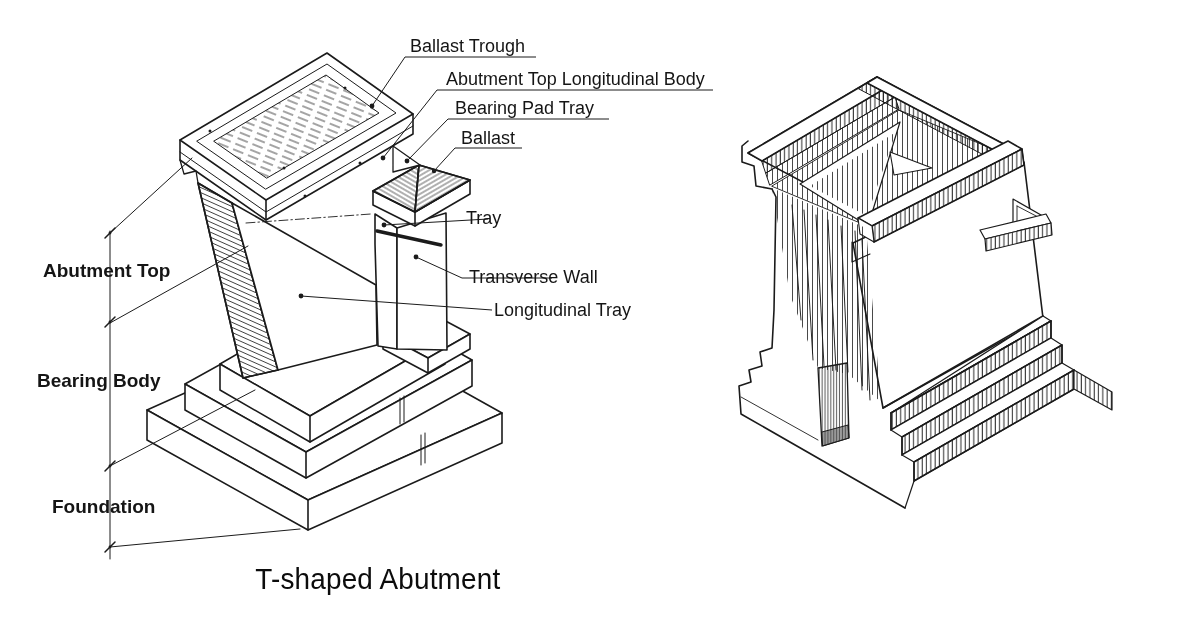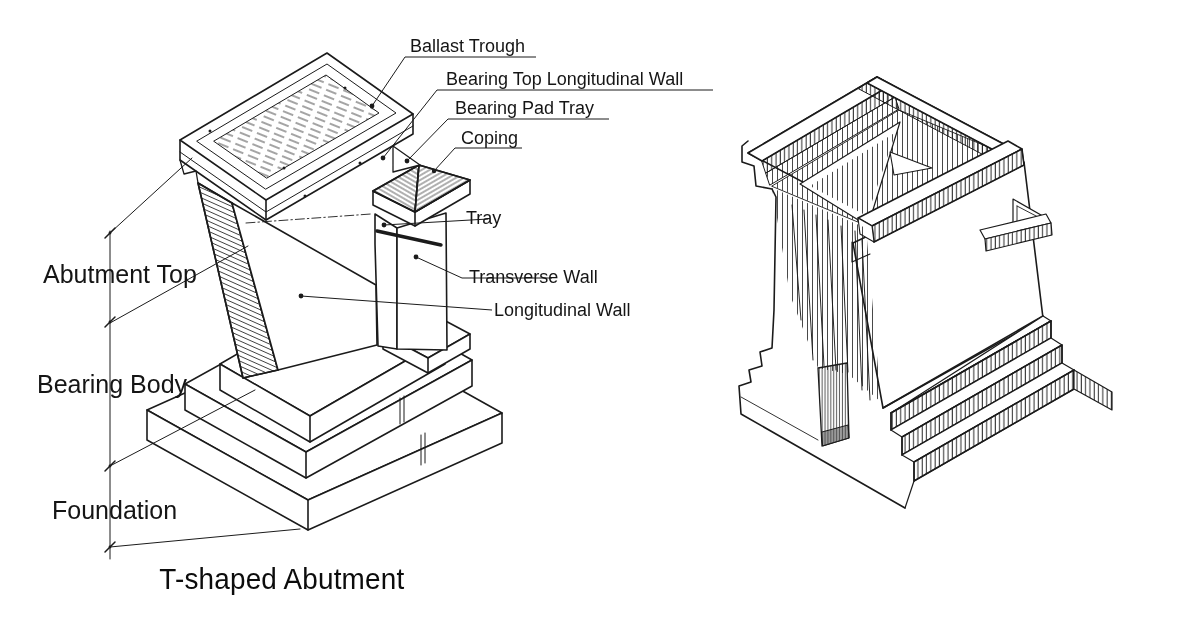--- a/index.html
+++ b/index.html
@@ -1,21 +1,21 @@
 <!DOCTYPE html>
 <html><head>
 <meta charset="utf-8">
 <style>
   html,body{margin:0;padding:0;background:#fff;}
   .canvas{position:relative;width:1189px;height:618px;background:#fff;overflow:hidden;
           font-family:"Liberation Sans", sans-serif;color:#111;}
   .canvas svg{position:absolute;left:0;top:0;}
   .lbl{position:absolute;font-size:18px;line-height:1.05;white-space:nowrap;color:#151515;}
-  .lbl.dim{font-size:25px;}
-  .caption{position:absolute;width:360px;text-align:left;font-size:30px;color:#0c0c0c;
+  .lbl.dim{font-size:19px;font-weight:bold;}
+  .caption{position:absolute;width:360px;text-align:right;font-size:30px;color:#0c0c0c;
            letter-spacing:0.2px;}
   .caption span{display:inline-block;transform:scaleX(0.93);transform-origin:center;}
 </style>
 </head>
 <body>
 
 <div class="canvas">
 
 <svg width="1189" height="618" viewBox="0 0 1189 618">
   <defs>
@@ -216,26 +216,26 @@
       <path d="M902,455 L1062,363 L1074,370 L914,462 Z" fill="#fff" stroke-width="1.2"></path>
       <path d="M914,462 L1074,370 L1074,389 L914,481 Z" fill="#fff"></path>
       <path d="M914,462 L1074,370 L1074,389 L914,481 Z" fill="url(#ticks)" stroke-width="1.2"></path>
       <path d="M1074,370 L1112,392 L1112,410 L1074,389 Z" fill="#fff" stroke-width="1.2"></path>
       <path d="M1074,370 L1112,392 L1112,410 L1074,389 Z" fill="url(#ticks)" stroke="none"></path>
     </g>
   </g>
 </svg>
 
 <div class="lbl" style="left:410px;top:37px">Ballast Trough</div>
-<div class="lbl" style="left:446px;top:70px">Bearing Top Longitudinal Wall</div>
+<div class="lbl" style="left:446px;top:70px">Abutment Top Longitudinal Body</div>
 <div class="lbl" style="left:455px;top:99px">Bearing Pad Tray</div>
-<div class="lbl" style="left:461px;top:129px">Coping</div>
+<div class="lbl" style="left:461px;top:129px">Ballast</div>
 <div class="lbl" style="left:466px;top:209px">Tray</div>
 <div class="lbl" style="left:469px;top:268px">Transverse Wall</div>
-<div class="lbl" style="left:494px;top:301px">Longitudinal Wall</div>
+<div class="lbl" style="left:494px;top:301px">Longitudinal Tray</div>
 
 <div class="lbl dim" style="left:43px;top:261px">Abutment Top</div>
 <div class="lbl dim" style="left:37px;top:371px">Bearing Body</div>
 <div class="lbl dim" style="left:52px;top:497px">Foundation</div>
 
 <div class="caption" style="left:150px;top:562px"><span>T-shaped Abutment</span></div>
 
 </div>
 
 </body></html>

